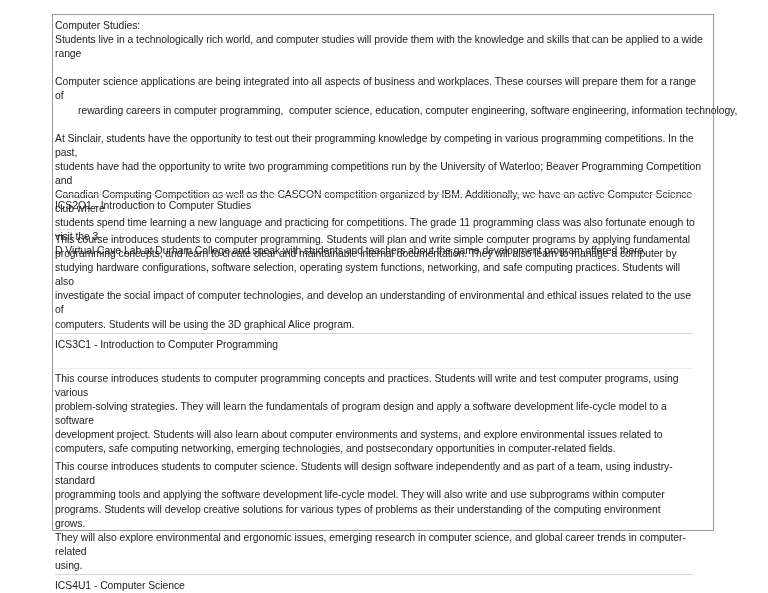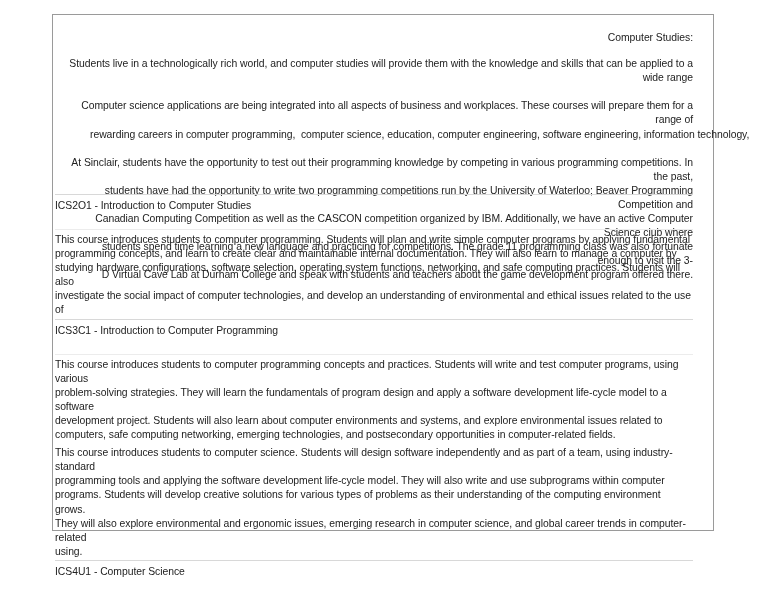--- a/index.html
+++ b/index.html
@@ -29,22 +29,21 @@
       line-height: 14.1px;
       letter-spacing: -0.05px;
     }
     .intro {
       position: absolute;
       left: 2px;
       top: 4px;
       width: 650px;
     }
     .intro p {
-      margin: 12px;
-      text-align: right;
+      margin: 0;
     }
     .intro .para2 {
       margin-top: 14px;
     }
     .courses {
       position: absolute;
       left: 2px;
       top: 179px;
       width: 638px;
     }
@@ -84,20 +83,21 @@
   </div>
 
   <div class="courses txt">
     <div class="course">
       <div class="course-title">ICS2O1 - Introduction to Computer Studies</div>
       <div class="course-desc">
         <span>This course introduces students to computer programming. Students will plan and write simple computer programs by applying fundamental</span><br>
         <span>programming concepts, and learn to create clear and maintainable internal documentation. They will also learn to manage a computer by</span><br>
         <span>studying hardware configurations, software selection, operating system functions, networking, and safe computing practices. Students will also</span><br>
         <span>investigate the social impact of computer technologies, and develop an understanding of environmental and ethical issues related to the use of</span><br>
+        <span>computers. Students will be using the 3D graphical Alice program.</span>
       </div>
     </div>
 
     <div class="course">
       <div class="course-title">ICS3C1 - Introduction to Computer Programming</div>
       <div class="course-desc">
         <span>This course introduces students to computer programming concepts and practices. Students will write and test computer programs, using various</span><br>
         <span>problem-solving strategies. They will learn the fundamentals of program design and apply a software development life-cycle model to a software</span><br>
         <span>development project. Students will also learn about computer environments and systems, and explore environmental issues related to</span><br>
         <span>computers, safe computing networking, emerging technologies, and postsecondary opportunities in computer-related fields.</span>

